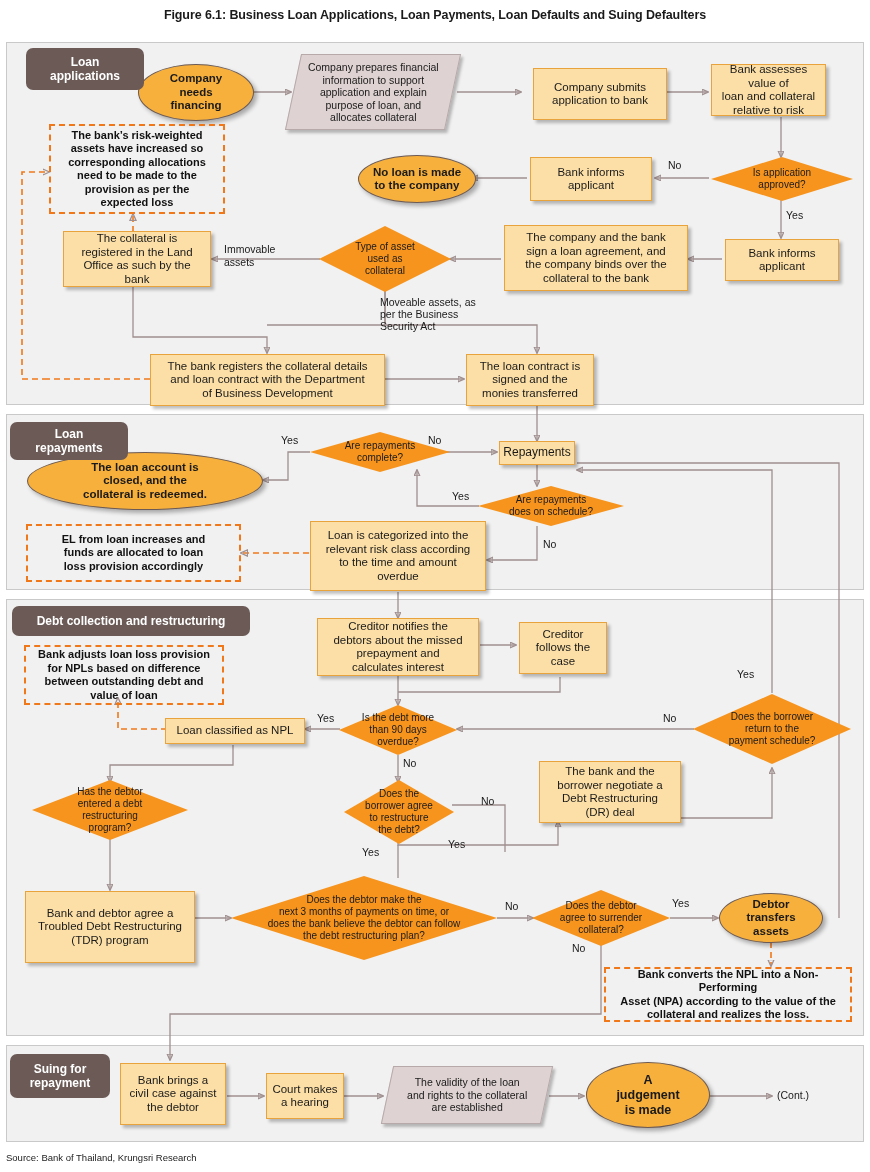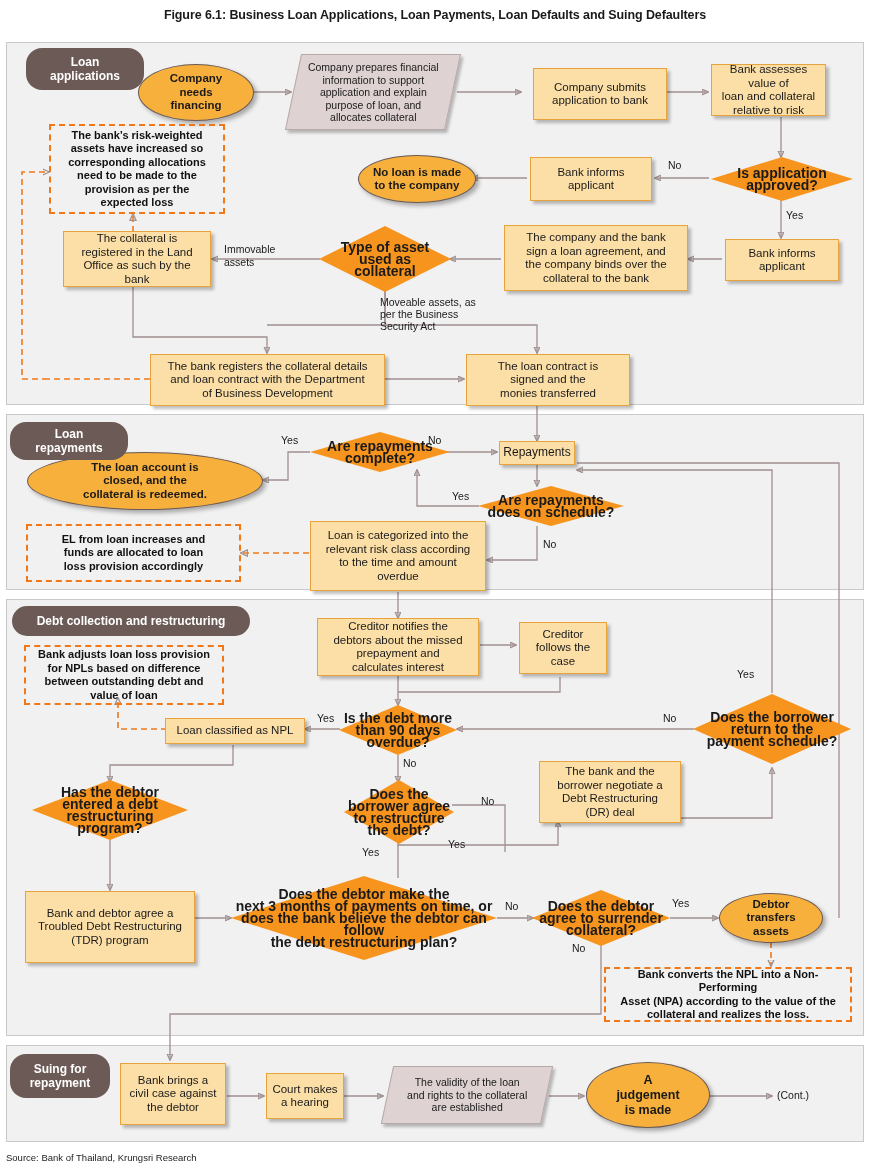--- a/index.html
+++ b/index.html
@@ -10,21 +10,21 @@
   }
   #fig-title{
     position:absolute;left:0;top:8px;width:870px;text-align:center;
     font-size:12.5px;font-weight:bold;letter-spacing:-0.1px;
   }
   .panel{
     position:absolute;background:#f1f1f1;border:1px solid #c9c9c9;
     box-sizing:border-box;
   }
   .section-pill{
-    position:absolute;background:#6b5a55;color:#ffffff;border-radius:16px;
+    position:absolute;background:#6b5a55;color:#ffffff;border-radius:7px;
     font-size:12px;font-weight:bold;line-height:14px;text-align:center;
     display:flex;align-items:center;justify-content:center;box-sizing:border-box;
     padding:2px 10px;z-index:6;
   }
   
   .node{position:absolute;box-sizing:border-box;display:flex;align-items:center;
         justify-content:center;text-align:center;z-index:5;}
   .node .txt{position:relative;z-index:3;padding:0 4px;}
 
   .proc{
@@ -38,21 +38,21 @@
     font-size:10.5px;line-height:12.5px;
     transform:skewX(-12deg);
   }
   .doc .txt{transform:skewX(12deg);}
   .ell{
     background:#f7b03c;border:1.6px solid #6b5a55;border-radius:50%;
     box-shadow:3px 3px 4px rgba(0,0,0,.3);
     font-size:11.5px;line-height:13.5px;font-weight:bold;
   }
   .ell.big{font-size:12.5px;line-height:15px;}
-  .dia{font-size:14px;line-height:12px;font-weight:bold;}
+  .dia{font-size:10px;line-height:12px;font-weight:normal;}
   .dia .shape{
     position:absolute;left:0;top:0;width:100%;height:100%;
     background:#f7941e;
     clip-path:polygon(50% 0,100% 50%,50% 100%,0 50%);
     filter:drop-shadow(3px 3px 2px rgba(0,0,0,.3));
     z-index:1;
   }
   .note{
     position:absolute;box-sizing:border-box;
     border:2px dashed #f07818;background:transparent;
@@ -293,21 +293,21 @@
 </div>
 
 <div class="node proc" style="left:150px;top:354px;width:235px;height:52px;">
   <div class="txt">
     <div>The bank registers the collateral details</div>
     <div>and loan contract with the Department</div>
     <div>of Business Development</div>
   </div>
 </div>
 
-<div class="node proc" style="left:466px;top:354px;width:164px;height:52px;">
+<div class="node proc" style="left:466px;top:354px;width:128px;height:52px;">
   <div class="txt">
     <div>The loan contract is</div>
     <div>signed and the</div>
     <div>monies transferred</div>
   </div>
 </div>
 
 <div class="note" style="left:49px;top:124px;width:176px;height:90px;">
   <div>
     <div>The bank’s risk-weighted</div>

